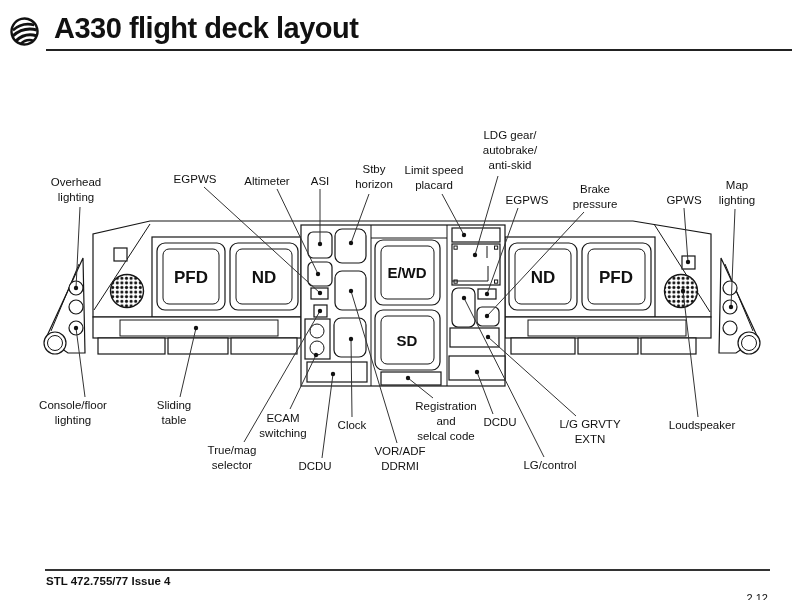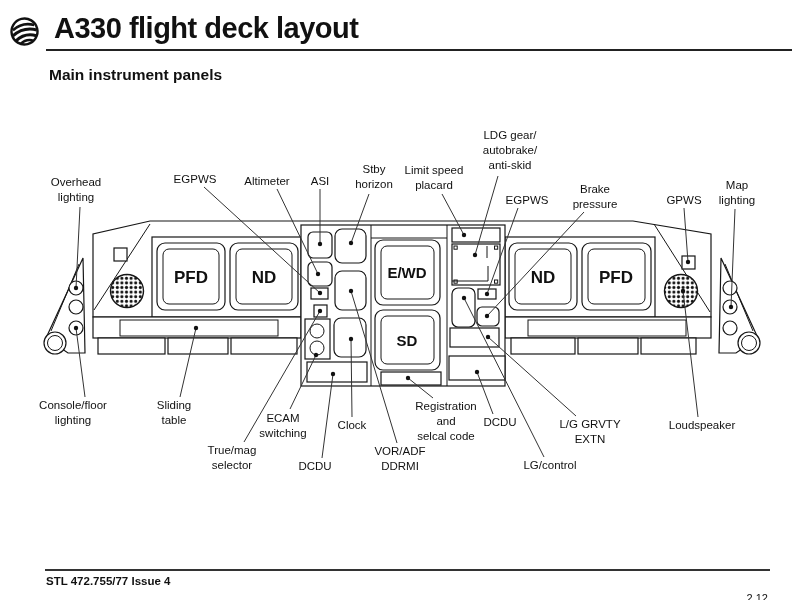--- a/index.html
+++ b/index.html
@@ -27,21 +27,20 @@
     <g transform="rotate(-14 16.5 16.5)">
       <circle cx="16.5" cy="16.5" r="13" fill="#fff" stroke="#111" stroke-width="2.4"></circle>
       <path d="M5.5,12.5 Q16.5,6.5 27.5,12.5" fill="none" stroke="#111" stroke-width="2.6"></path>
       <path d="M4.2,18 Q16.5,11.5 28.8,18" fill="none" stroke="#111" stroke-width="3"></path>
       <path d="M6,23.5 Q16.5,17.5 27,23.5" fill="none" stroke="#111" stroke-width="3"></path>
       <path d="M9.5,27.8 Q16.5,23.5 23.5,27.8" fill="none" stroke="#111" stroke-width="2.4"></path>
     </g>
   </svg>
   <div class="title">A330 flight deck layout</div>
   <div class="title-rule"></div>
-  <div class="subtitle">Main instrument panels</div>
 
   <svg class="diagram" viewBox="0 0 800 600">
     <defs>
       <pattern id="spk" width="4.6" height="4.6" patternUnits="userSpaceOnUse">
         <rect width="4.6" height="4.6" fill="#fff"></rect>
         <circle cx="2.3" cy="2.3" r="1.55" fill="#111"></circle>
       </pattern>
     </defs>
 
     <g>

